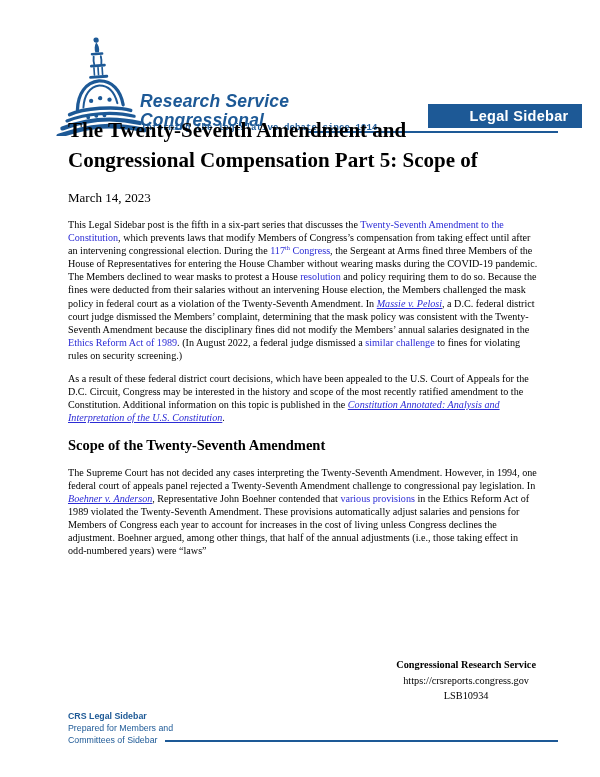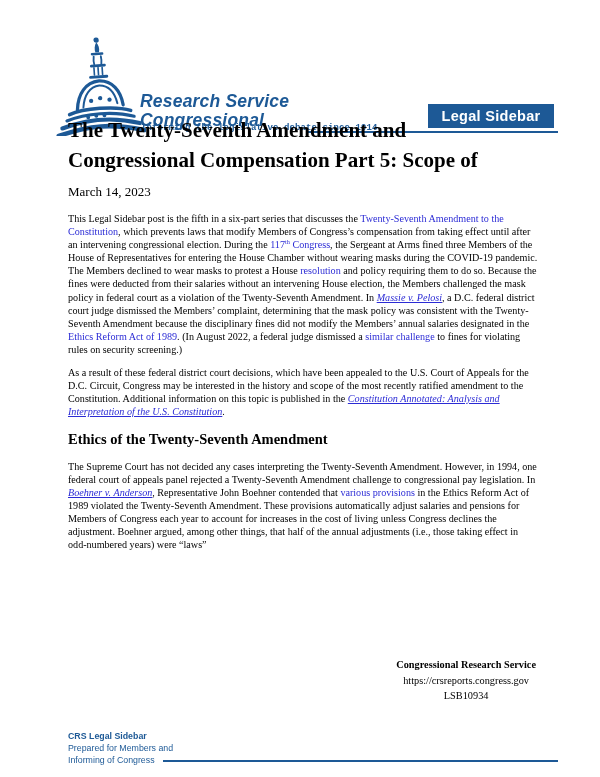--- a/index.html
+++ b/index.html
@@ -36,29 +36,30 @@
   .header-rule{
     position:absolute;left:306px;top:131px;width:252px;height:1.5px;
     background:var(--crs-blue);
   }
   .badge{
     position:absolute;left:428px;top:104px;width:126px;height:24px;
     background:var(--crs-blue);color:#fff;
     font-family:"Liberation Sans", sans-serif;
     font-weight:bold;font-size:14.5px;line-height:24px;text-align:center;
     letter-spacing:0.3px;
+    padding-left:28px;
   }
 
   
   .content{position:absolute;left:68px;top:0;width:470px;}
   .title{
     padding-top:115px;margin:0;
     font-weight:bold;font-size:21px;line-height:30px;color:#000;
   }
-  .date{margin-top:9px;font-size:13px;line-height:15px;}
+  .date{margin-top:15px;font-size:13px;line-height:15px;}
   .para{font-size:10.15px;line-height:13.1px;text-align:left;}
   .p1{margin-top:13px;}
   .p2{margin-top:7px;}
   .p3{margin-top:7px;}
   .section-heading{
     margin-top:11px;
     font-weight:bold;font-size:14.5px;line-height:18px;
   }
   .link{color:var(--link-blue);cursor:pointer;}
   .it{font-style:italic;text-decoration:underline;}
@@ -68,21 +69,20 @@
   .footer-right{
     position:absolute;right:64px;top:657px;
     text-align:center;font-size:10.3px;line-height:15.5px;
   }
   .footer-right .org{font-weight:bold;}
   .footer-left{
     position:absolute;left:68px;top:711px;width:490px;
     font-family:"Liberation Sans", sans-serif;
     font-size:8.8px;line-height:11.8px;
     color:var(--crs-blue);
-    margin-top:20px;
   }
   .fl-product{font-weight:bold;}
   .fl-row{display:flex;align-items:center;}
   .fl-rule{flex:1;height:1.5px;background:var(--crs-blue);margin-left:8px;margin-top:1px;}
 </style>
 </head>
 <body>
 
 <div class="page">
 
@@ -122,33 +122,33 @@
     <h1 class="title">
       <div>The Twenty-Seventh Amendment and</div>
       <div>Congressional Compensation Part 5: Scope of</div>
     </h1>
 
     <div class="date">March 14, 2023</div>
 
     <p class="para p1"><span>This Legal Sidebar post is the fifth in a six-part series that discusses the </span><span class="link">Twenty-Seventh Amendment to the Constitution</span><span>, which prevents laws that modify Members of Congress’s compensation from taking effect until after an intervening congressional election. During the </span><span class="link">117</span><span class="link sup">th</span><span class="link"> Congress</span><span>, the Sergeant at Arms fined three Members of the House of Representatives for entering the House Chamber without wearing masks during the COVID-19 pandemic. The Members declined to wear masks to protest a House </span><span class="link">resolution</span><span> and policy requiring them to do so. Because the fines were deducted from their salaries without an intervening House election, the Members challenged the mask policy in federal court as a violation of the Twenty-Seventh Amendment. In </span><span class="link it">Massie v. Pelosi</span><span>, a D.C. federal district court judge dismissed the Members’ complaint, determining that the mask policy was consistent with the Twenty-Seventh Amendment because the disciplinary fines did not modify the Members’ annual salaries designated in the </span><span class="link">Ethics Reform Act of 1989</span><span>. (In August 2022, a federal judge dismissed a </span><span class="link">similar challenge</span><span> to fines for violating rules on security screening.)</span></p>
     <p class="para p2"><span>As a result of these federal district court decisions, which have been appealed to the U.S. Court of Appeals for the D.C. Circuit, Congress may be interested in the history and scope of the most recently ratified amendment to the Constitution. Additional information on this topic is published in the </span><span class="link it">Constitution Annotated: Analysis and Interpretation of the U.S. Constitution</span><span>.</span></p>
 
-    <h2 class="section-heading">Ethics of the Twenty-Seventh Amendment</h2>
+    <h2 class="section-heading">Scope of the Twenty-Seventh Amendment</h2>
 
     <p class="para p3"><span>The Supreme Court has not decided any cases interpreting the Twenty-Seventh Amendment. However, in 1994, one federal court of appeals panel rejected a Twenty-Seventh Amendment challenge to congressional pay legislation. In </span><span class="link it">Boehner v. Anderson</span><span>, Representative John Boehner contended that </span><span class="link">various provisions</span><span> in the Ethics Reform Act of 1989 violated the Twenty-Seventh Amendment. These provisions automatically adjust salaries and pensions for Members of Congress each year to account for increases in the cost of living unless Congress declines the adjustment. Boehner argued, among other things, that half of the annual adjustments (i.e., those taking effect in odd-numbered years) were “laws”</span></p>
   </div>
 
   <div class="footer-right">
     <div class="org">Congressional Research Service</div>
     <div class="url">https://crsreports.congress.gov</div>
     <div class="docid">LSB10934</div>
   </div>
 
   <div class="footer-left">
     <div class="fl-product">CRS Legal Sidebar</div>
     <div>Prepared for Members and</div>
     <div class="fl-row">
-      <span>Informing of Congress</span>
+      <span>Committees of Sidebar</span>
       <span class="fl-rule"></span>
     </div>
   </div>
 
 </div>
 
 </body></html>

